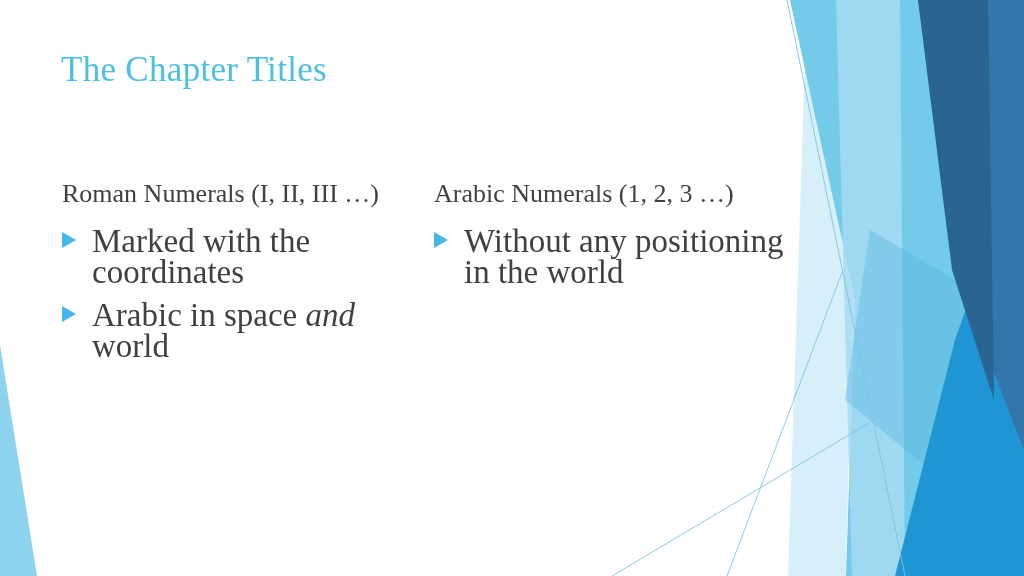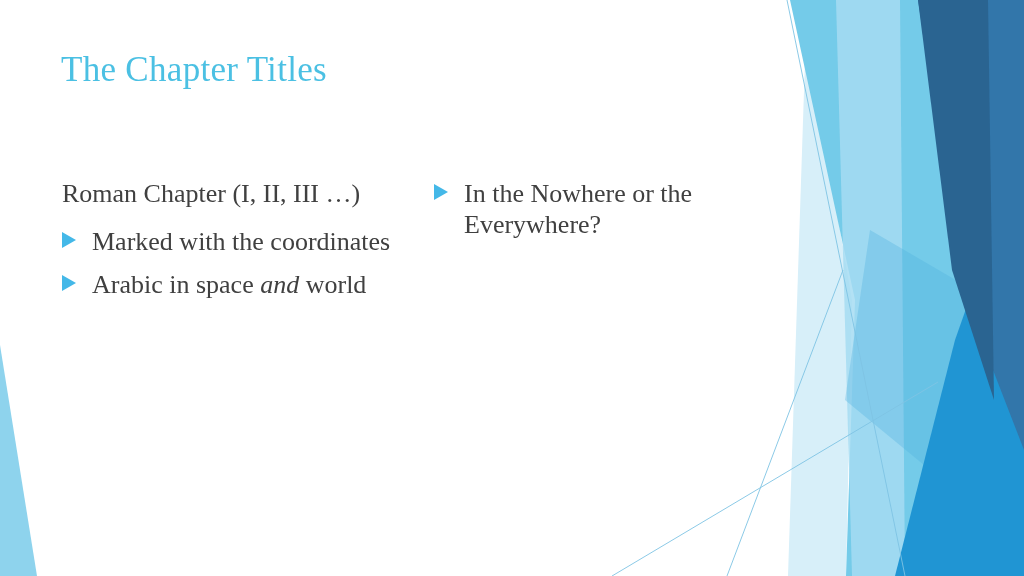--- a/index.html
+++ b/index.html
@@ -25,21 +25,21 @@
     white-space:nowrap; margin:0 0 16px 0;
   }
   .bullet { display:flex; margin:0 0 12px 0; }
   .arrow-cell { flex:0 0 30px; }
   .tri {
     display:block; width:0; height:0; margin-top:6px;
     border-left:14px solid #44B8E8;
     border-top:8px solid transparent;
     border-bottom:8px solid transparent;
   }
-  .btext { font-size:26px; color:#404040; line-height:31px; }
+  .btext { font-size:33px; color:#404040; line-height:31px; }
   .col1 .btext { width:320px; }
   .col2 .btext { width:345px; }
   .btext em { font-style:italic; }
 </style>
 </head>
 <body>
 
 <div class="slide">
 
   <svg class="decoration" viewBox="0 0 1024 576" preserveAspectRatio="none">
@@ -54,41 +54,42 @@
     <polygon points="918,0 1024,0 1024,450 962,290" fill="#3276AA"></polygon>
     <polygon points="918,0 988,0 994,400 952,270" fill="#2A6491"></polygon>
     <line x1="787" y1="0" x2="905" y2="576" stroke="#7FC4E4"></line>
     <line x1="843" y1="270" x2="727" y2="576" stroke="#7FC4E4"></line>
     <line x1="938" y1="382" x2="612" y2="576" stroke="#7FC4E4"></line>
   </svg>
 
   <h1 class="title">The Chapter Titles</h1>
 
   <div class="col col1">
-    <div class="col-header">Roman Chapter (I, II, III …)</div>
+    <div class="col-header">Roman Numerals (I, II, III …)</div>
 
     <div class="bullet">
       <span class="arrow-cell">
         <span class="tri"></span>
       </span>
       <span class="btext"><span>Marked with the coordinates</span><em></em><span></span></span>
     </div>
 
     <div class="bullet">
       <span class="arrow-cell">
         <span class="tri"></span>
       </span>
       <span class="btext"><span>Arabic in space </span><em>and</em><span> world</span></span>
     </div>
   </div>
 
   <div class="col col2">
-
+    <div class="col-header">Arabic Numerals (1, 2, 3 …)</div>
 
     <div class="bullet">
       <span class="arrow-cell">
         <span class="tri"></span>
       </span>
-      <span class="btext"><span>In the Nowhere or the Everywhere?</span><em></em><span></span></span>
+      <span class="btext"><span>Without any positioning in the world</span><em></em><span></span></span>
     </div>
+
   </div>
 
 </div>
 
 </body></html>

